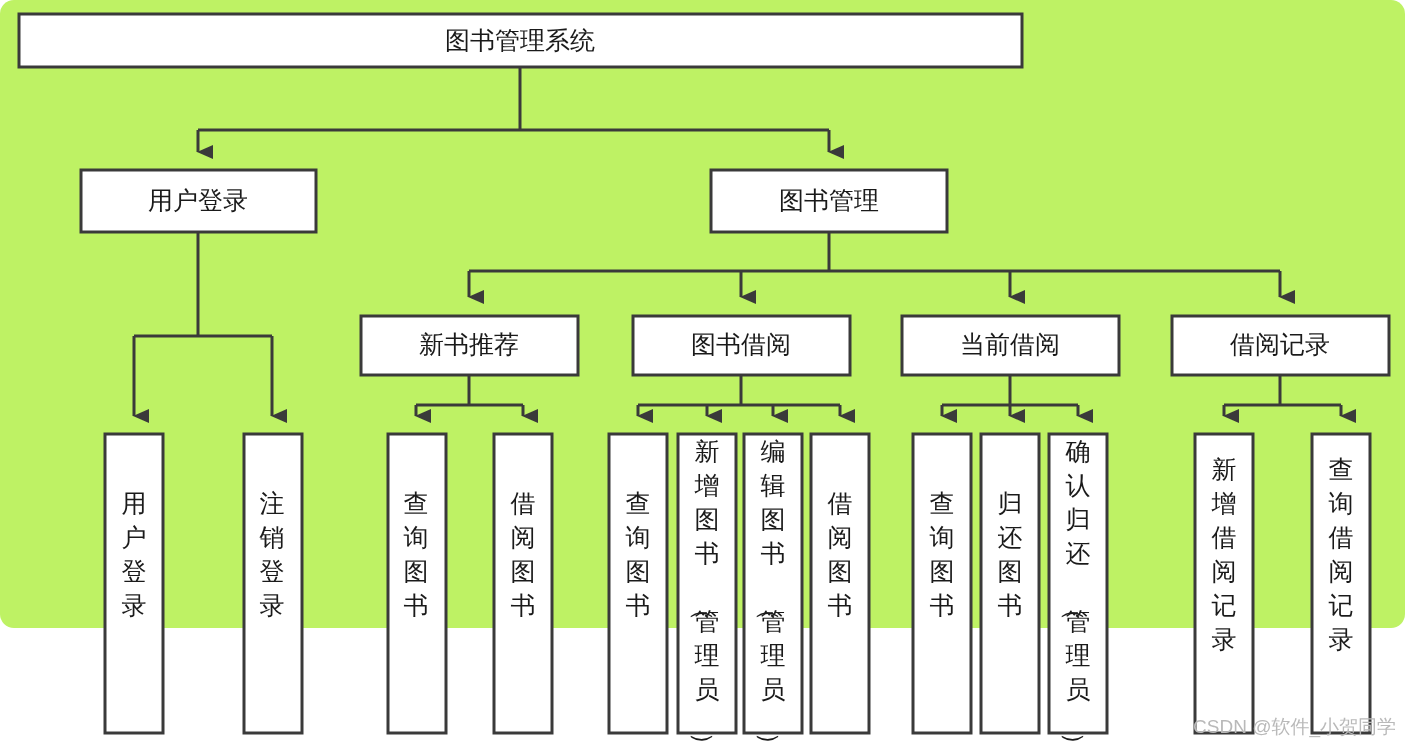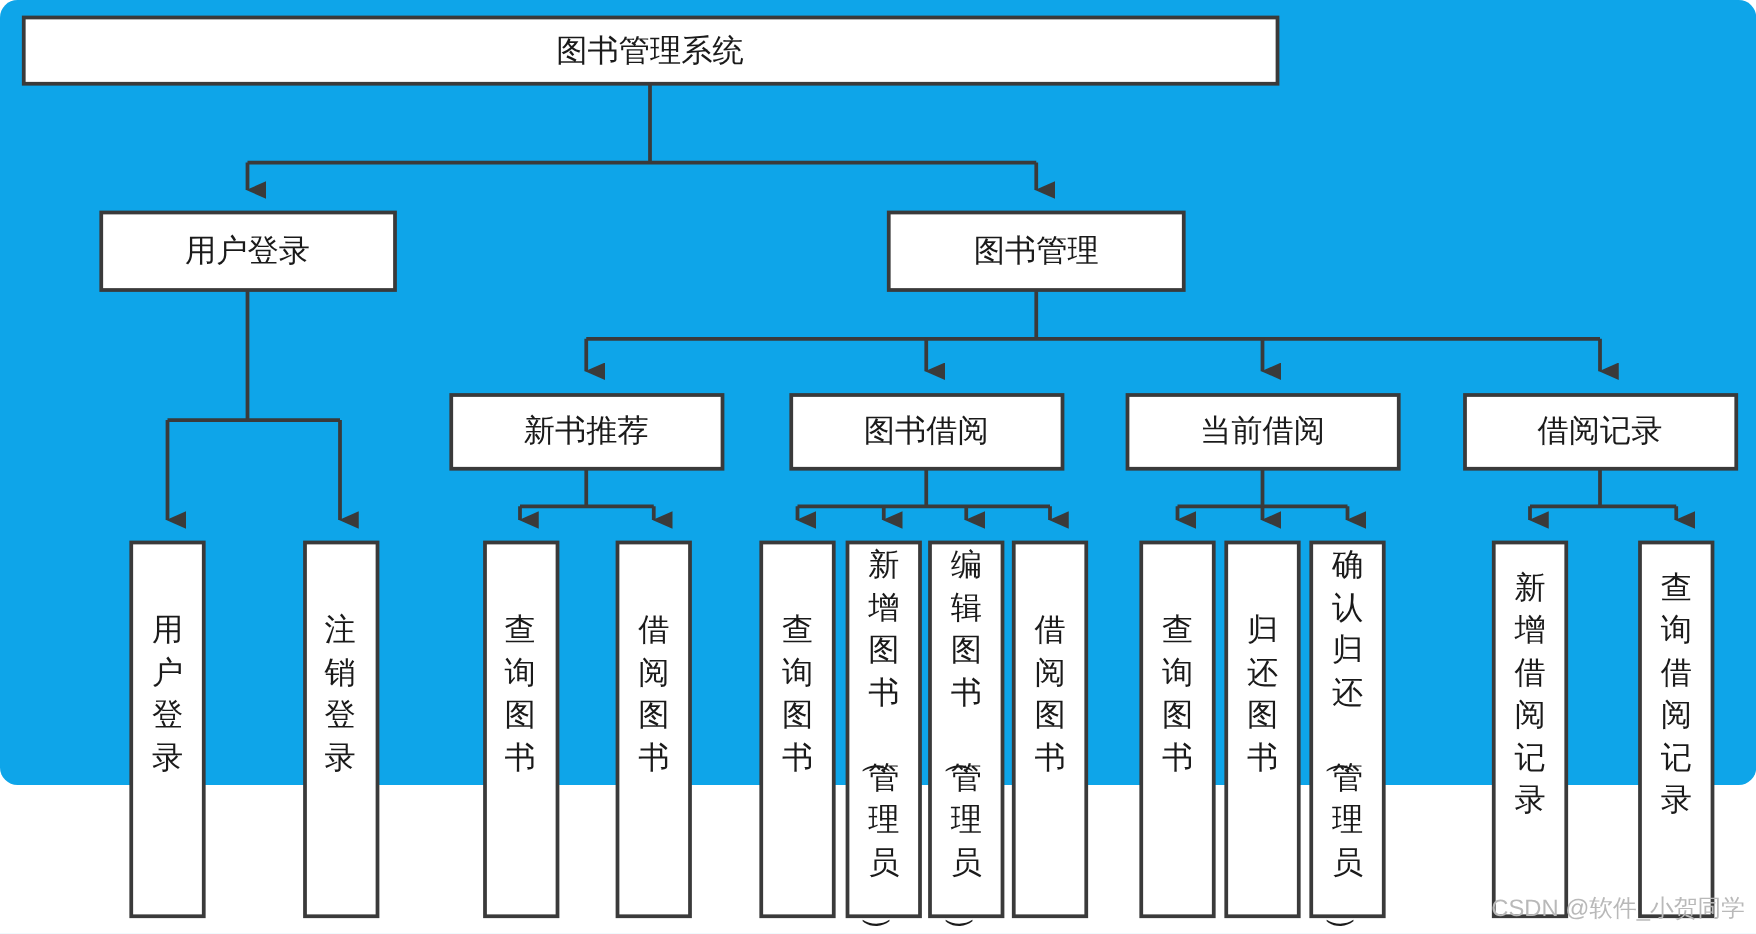--- a/index.html
+++ b/index.html
@@ -11,21 +11,21 @@
   body {
     width: 1405px;
     height: 747px;
     font-family: "Liberation Sans", "DejaVu Sans", sans-serif;
     overflow: hidden;
   }
   #diagram-root {
     position: relative;
     width: 1405px;
     height: 628px;
-    background: #0ea5e9;
+    background: #bef264;
     border-radius: 14px;
   }
   svg#tree-svg {
     position: absolute;
     left: 0;
     top: 0;
     width: 1405px;
     height: 747px;
     display: block;
   }

